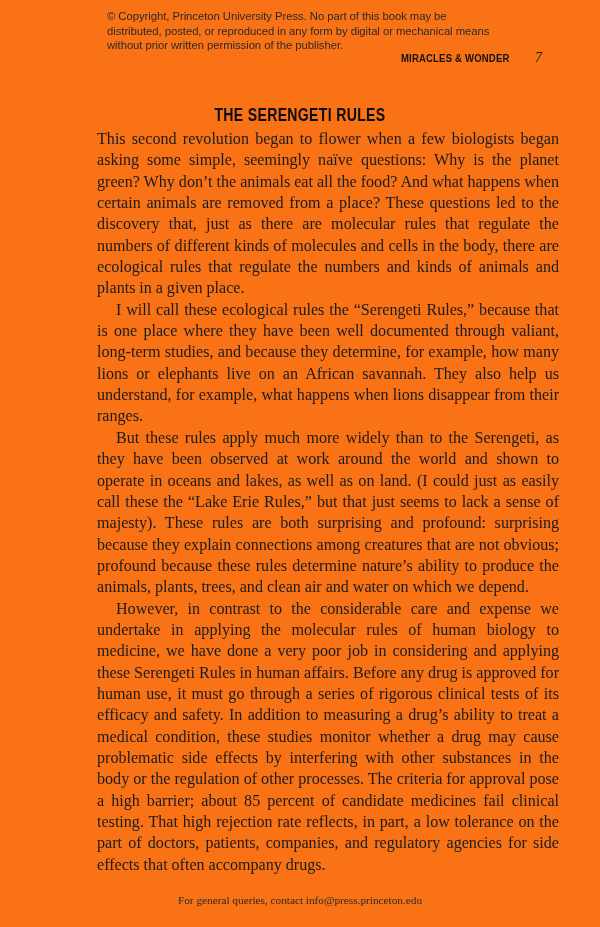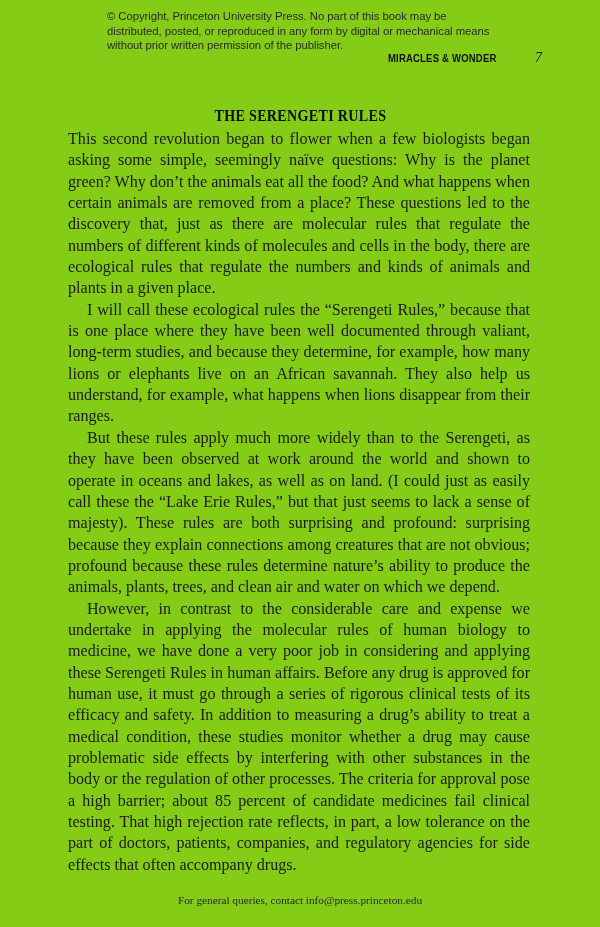--- a/index.html
+++ b/index.html
@@ -6,21 +6,21 @@
   html, body {
     margin: 0;
     padding: 0;
     background: #ffffff;
   }
 
   .page {
     position: relative;
     width: 600px;
     height: 927px;
-    background: #84cc16;
+    background: #f97316;
     overflow: hidden;
     font-family: "Liberation Serif", "DejaVu Serif", serif;
     color: #1b1b1b;
     -webkit-font-smoothing: antialiased;
   }
 
   
   .copyright-notice {
     position: absolute;
     left: 107px;
@@ -34,21 +34,21 @@
     letter-spacing: -0.05px;
   }
 
   
   .running-head {
     position: absolute;
     right: 58px;
     top: 50px;
     display: flex;
     align-items: baseline;
-    gap: 27px;
+    gap: 14px;
   }
   .running-head-title {
     font-family: "Liberation Sans Narrow", "Liberation Sans", "DejaVu Sans Condensed", sans-serif;
     font-weight: 700;
     font-size: 11.6px;
     letter-spacing: 0.25px;
     color: #111111;
     transform: scaleX(0.82);
     transform-origin: right baseline;
     white-space: nowrap;
@@ -61,36 +61,36 @@
     font-synthesis: none;
   }
 
   
   .chapter-title {
     position: absolute;
     left: 0;
     right: 0;
     top: 93px;
     text-align: center;
-    font-family: Liberation Serif, serif;
+    font-family: Liberation Sans, sans-serif;
     font-weight: 700;
     font-size: 17.6px;
     letter-spacing: 0.4px;
     color: #0d0d0d;
   }
   .chapter-title span {
     display: inline-block;
     transform: scaleX(0.80);
     transform-origin: center;
   }
 
   
   .text-block {
     position: absolute;
-    left: 68px;
+    left: 97px;
     top: 128px;
     width: 462px;
   }
   .body-paragraph {
     margin: 0;
     font-size: 16.1px;
     line-height: 21.35px;
     text-align: justify;
     text-justify: inter-word;
     hyphens: manual;

